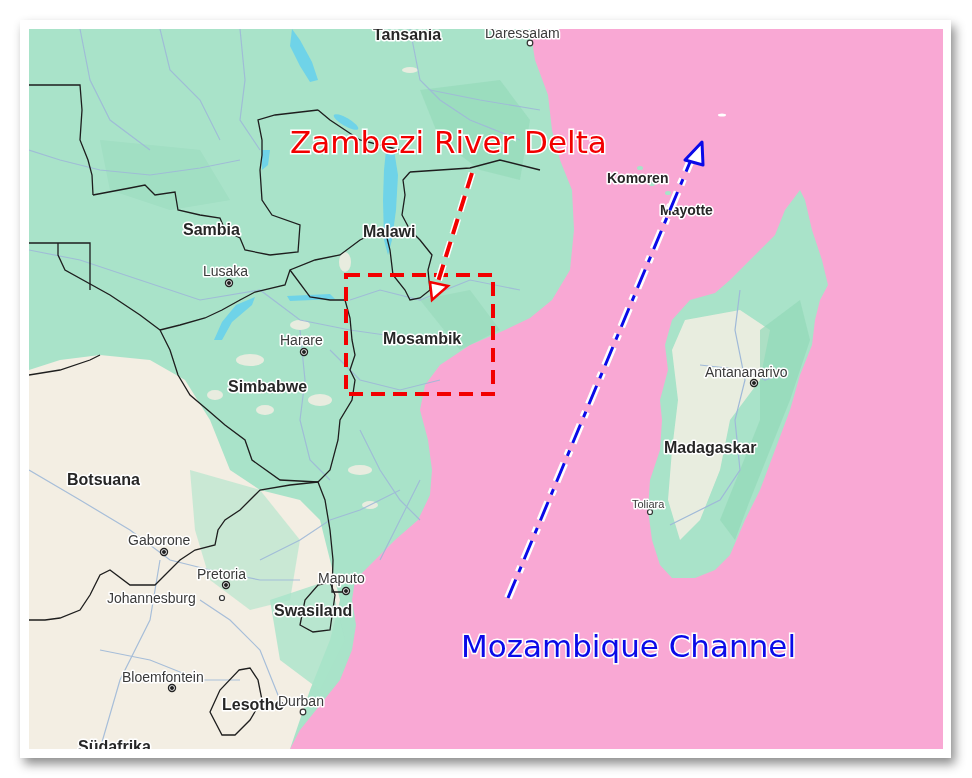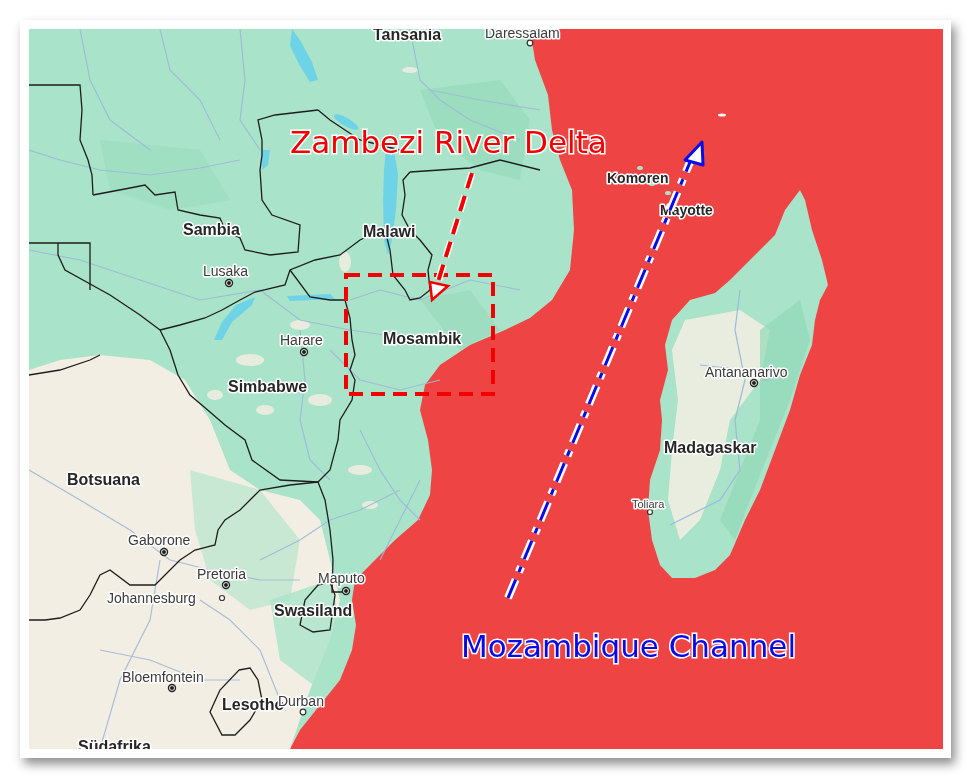--- a/index.html
+++ b/index.html
@@ -1,19 +1,19 @@
 <!DOCTYPE html>
 <html><head>
 <meta charset="utf-8">
 <style>
   html,body{margin:0;padding:0;background:#ffffff;}
   body{width:972px;height:778px;position:relative;overflow:hidden;font-family:"Liberation Sans","DejaVu Sans",sans-serif;}
   .frame{position:absolute;left:20px;top:20px;width:931px;height:738px;background:#ffffff;
     box-shadow:4px 6px 10px rgba(0,0,0,0.45);}
-  .map{position:absolute;left:29px;top:29px;width:914px;height:720px;overflow:hidden;background:#ef4444;}
+  .map{position:absolute;left:29px;top:29px;width:914px;height:720px;overflow:hidden;background:#f9a8d4;}
   svg{display:block;}
   .lbl{font-family:"Liberation Sans","DejaVu Sans",sans-serif;fill:#262626;paint-order:stroke;stroke:#ffffff;stroke-width:3px;stroke-linejoin:round;}
   .country{font-size:16px;font-weight:bold;}
   .city{font-size:14px;font-weight:normal;fill:#3a3a3a;}
   .small{font-size:11px;}
   .anno-red{font-family:"DejaVu Sans","Liberation Sans",sans-serif;font-size:31px;fill:#f20000;paint-order:stroke;stroke:#ffffff;stroke-width:3px;}
   .anno-blue{font-family:"DejaVu Sans","Liberation Sans",sans-serif;font-size:31px;fill:#0a0ae8;paint-order:stroke;stroke:#ffffff;stroke-width:3px;}
 </style>
 </head>
 <body>

